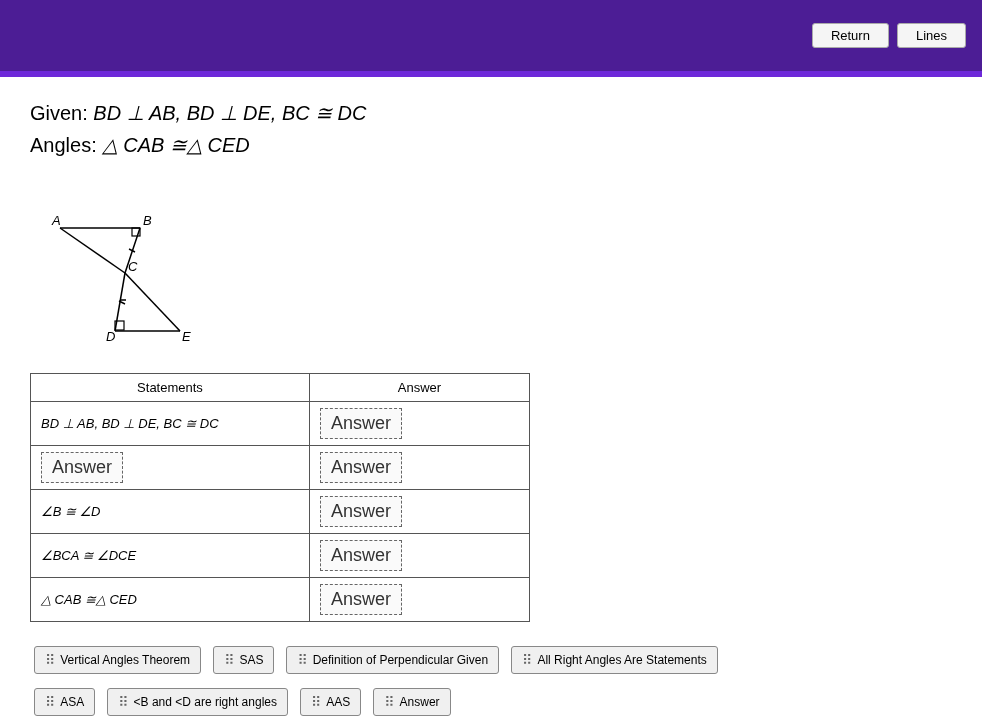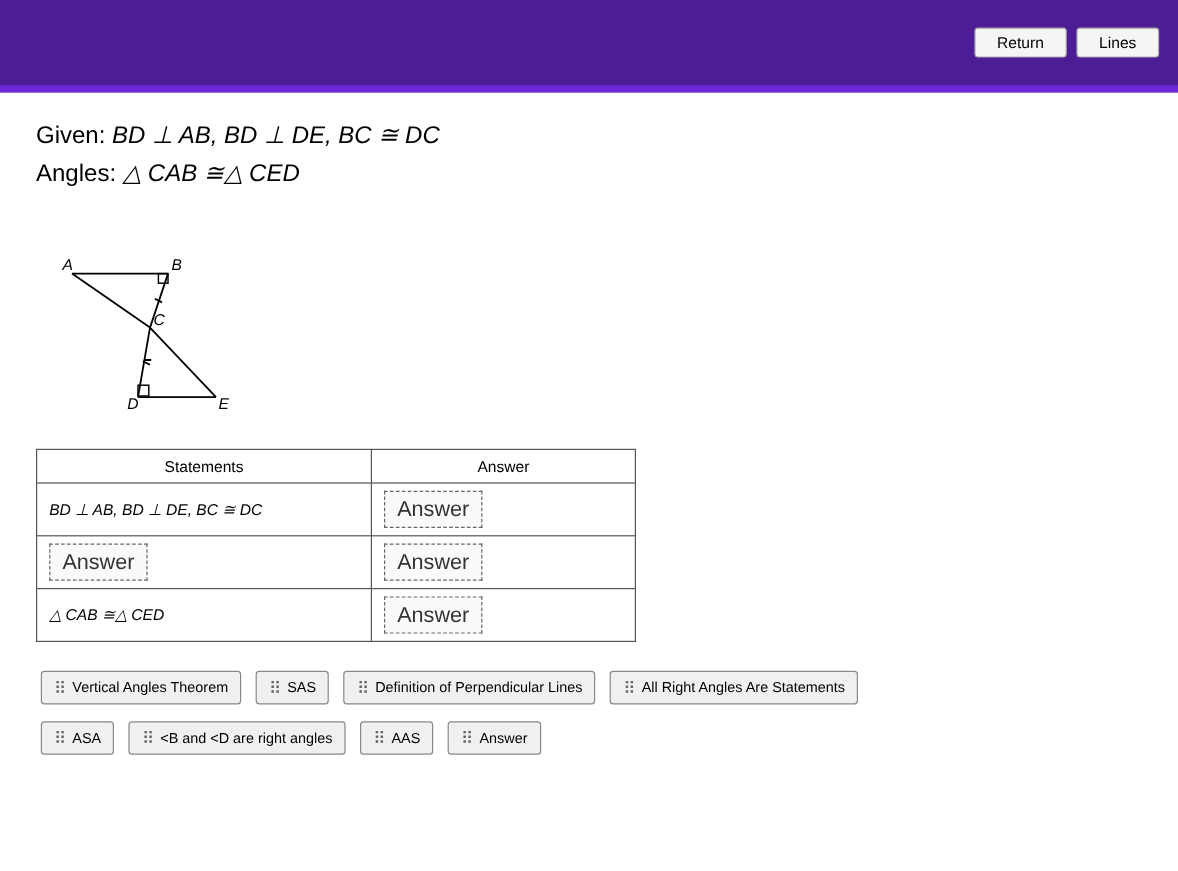--- a/index.html
+++ b/index.html
@@ -188,21 +188,37 @@
 
         <tr>
           <td>
             <span class="answer-box">Answer</span>
           </td>
           <td class="answer-col">
             <span class="answer-box">Answer</span>
           </td>
         </tr>
 
-
+        <tr>
+          <td>
+            <span class="math-italic">∠B ≅ ∠D</span>
+          </td>
+          <td class="answer-col">
+            <span class="answer-box">Answer</span>
+          </td>
+        </tr>
+
+        <tr>
+          <td>
+            <span class="math-italic">∠BCA ≅ ∠DCE</span>
+          </td>
+          <td class="answer-col">
+            <span class="answer-box">Answer</span>
+          </td>
+        </tr>
 
         <tr>
           <td>
             <span class="math-italic">△ CAB ≅△ CED</span>
           </td>
           <td class="answer-col">
             <span class="answer-box">Answer</span>
           </td>
         </tr>
       </tbody>
@@ -212,21 +228,21 @@
       <div class="drag-chip">
         <span class="dots">⠿</span>
         <span>Vertical Angles Theorem</span>
       </div>
       <div class="drag-chip">
         <span class="dots">⠿</span>
         <span>SAS</span>
       </div>
       <div class="drag-chip">
         <span class="dots">⠿</span>
-        <span>Definition of Perpendicular Lines</span>
+        <span>Definition of Perpendicular Given</span>
       </div>
       <div class="drag-chip">
         <span class="dots">⠿</span>
         <span>All Right Angles Are Statements</span>
       </div>
     </div>
 
     <div class="chips-row2">
       <div class="drag-chip">
         <span class="dots">⠿</span>

